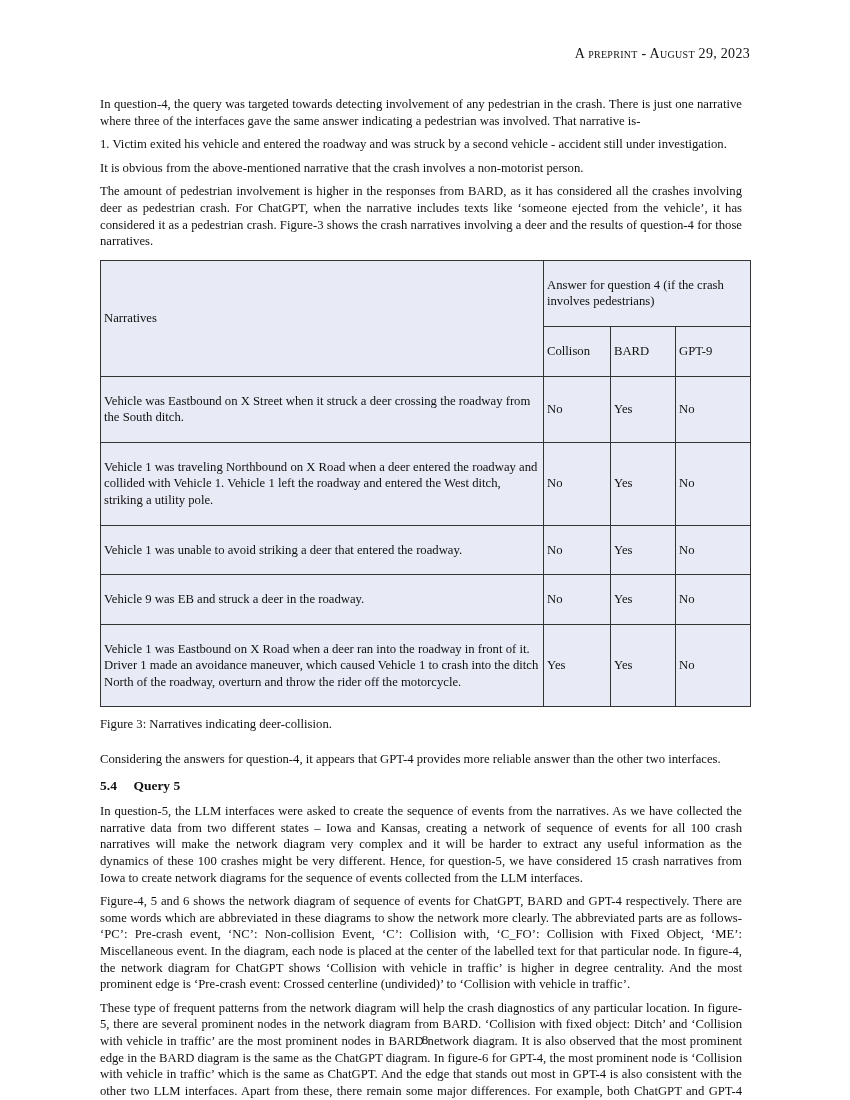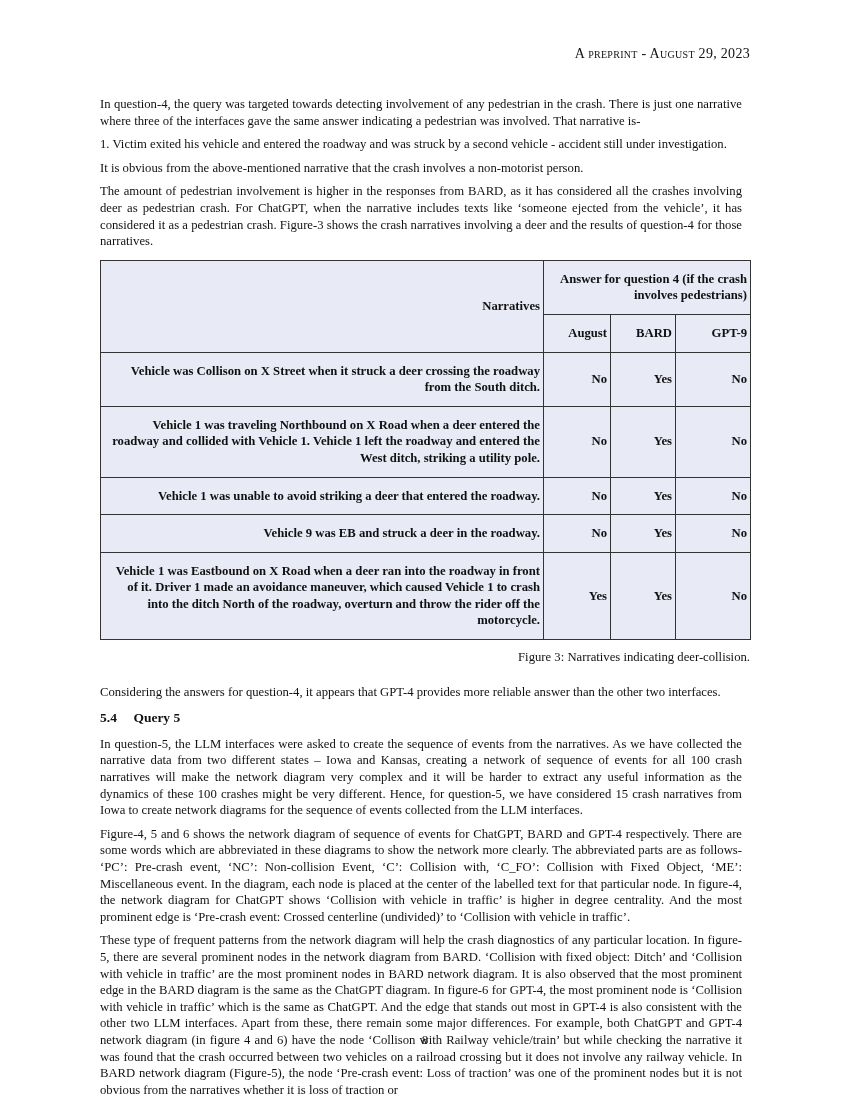--- a/index.html
+++ b/index.html
@@ -18,25 +18,25 @@
     font-size: 12.7px; line-height: 16.6px; text-align: justify;
   }
   .content p { margin: 0 8px 7px 0; }
   .italic { }
   .tablewrap { margin: 10px 0 0 0; }
   table.fig {
     width: 650px; border-collapse: collapse; background: #e8eaf5;
     font-size: 12.7px; line-height: 16.6px; table-layout: fixed;
   }
   table.fig td, table.fig th {
-    border: 1.3px solid #333; text-align: right; vertical-align: middle;
-    font-weight: bold; padding: 10px 3px;
+    border: 1.3px solid #333; text-align: left; vertical-align: middle;
+    font-weight: normal; padding: 16px 3px;
   }
   .caption {
-    text-align: right; font-size: 12.7px; margin: 9px 0 18px 0;
+    text-align: left; font-size: 12.7px; margin: 9px 0 18px 0;
   }
   h3.section {
     font-size: 13.5px; font-weight: bold; margin: 10px 0 9px 0;
   }
   h3.section .num { display: inline-block; width: 30px; }
   .footer {
     position: absolute; top: 1032px; left: 0; width: 850px; text-align: center;
     font-size: 13px;
   }
 </style>
@@ -60,26 +60,26 @@
         <col style="width:67px">
         <col style="width:65px">
         <col style="width:75px">
       </colgroup>
       <tbody>
           <tr style="height:44px">
         <th rowspan="2">Narratives</th>
         <th colspan="3">Answer for question 4 (if the crash involves pedestrians)</th>
       </tr>
       <tr style="height:28px">
-        <th>August</th>
+        <th>Collison</th>
         <th>BARD</th>
         <th>GPT-9</th>
       </tr>
       <tr style="height:37px">
-        <td>Vehicle was Collison on X Street when it struck a deer crossing the roadway from the South ditch.</td>
+        <td>Vehicle was Eastbound on X Street when it struck a deer crossing the roadway from the South ditch.</td>
         <td>No</td>
         <td>Yes</td>
         <td>No</td>
       </tr>
       <tr style="height:51px">
         <td>Vehicle 1 was traveling Northbound on X Road when a deer entered the roadway and collided with Vehicle 1. Vehicle 1 left the roadway and entered the West ditch, striking a utility pole.</td>
         <td>No</td>
         <td>Yes</td>
         <td>No</td>
       </tr>

